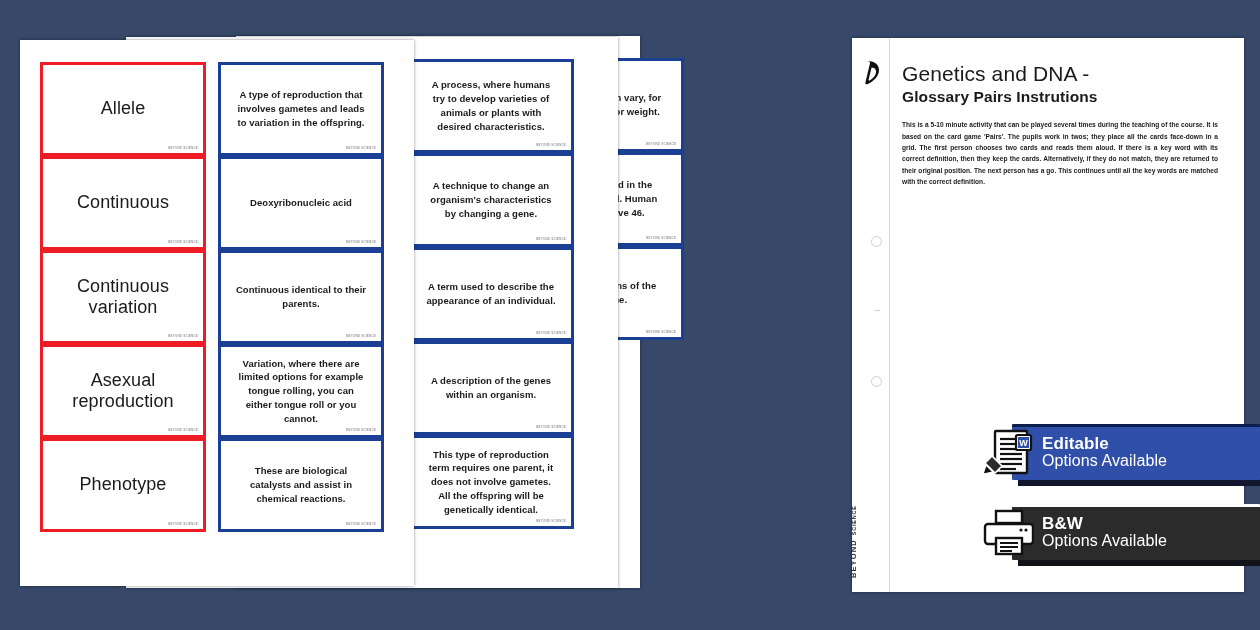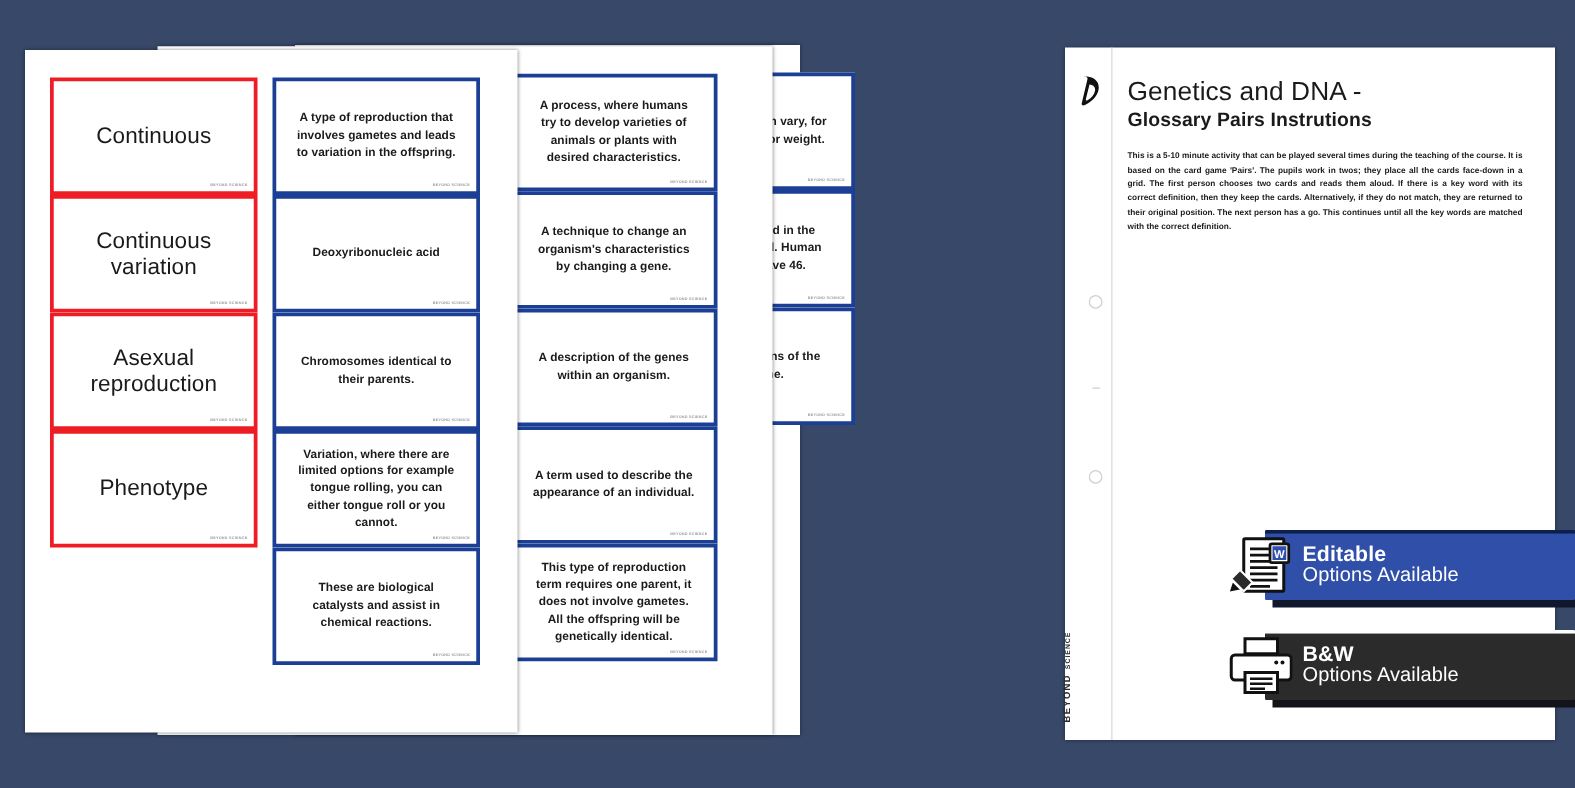--- a/index.html
+++ b/index.html
@@ -255,39 +255,43 @@
       <div class="card-col col-defs" id="mid-defs">
         <div class="card blue">
             <span class="card-def">A process, where humans try to develop varieties of animals or plants with desired characteristics.</span>
             <span class="card-watermark">BEYOND SCIENCE</span>
           </div>
         <div class="card blue">
             <span class="card-def">A technique to change an organism's characteristics by changing a gene.</span>
             <span class="card-watermark">BEYOND SCIENCE</span>
           </div>
         <div class="card blue">
+            <span class="card-def">A term used to describe the appearance of an individual.</span>
+            <span class="card-watermark">BEYOND SCIENCE</span>
+          </div>
+        <div class="card blue">
             <span class="card-def">A description of the genes within an organism.</span>
-            <span class="card-watermark">BEYOND SCIENCE</span>
-          </div>
-        <div class="card blue">
-            <span class="card-def">A term used to describe the appearance of an individual.</span>
             <span class="card-watermark">BEYOND SCIENCE</span>
           </div>
         <div class="card blue">
             <span class="card-def">This type of reproduction term requires one parent, it does not involve gametes. All the offspring will be genetically identical.</span>
             <span class="card-watermark">BEYOND SCIENCE</span>
           </div>
       </div>
     </div>
   </div>
 
   <div class="sheet" id="sheet-front">
     <div class="sheet-inner">
       <div class="card-col col-terms" id="front-terms">
         <div class="card red">
+            <span class="card-term">Allele</span>
+            <span class="card-watermark">BEYOND SCIENCE</span>
+          </div>
+        <div class="card red">
             <span class="card-term">Continuous</span>
             <span class="card-watermark">BEYOND SCIENCE</span>
           </div>
         <div class="card red">
             <span class="card-term">Continuous variation</span>
             <span class="card-watermark">BEYOND SCIENCE</span>
           </div>
         <div class="card red">
             <span class="card-term">Asexual reproduction</span>
             <span class="card-watermark">BEYOND SCIENCE</span>
@@ -300,21 +304,21 @@
       <div class="card-col col-defs" id="front-defs">
         <div class="card blue">
             <span class="card-def">A type of reproduction that involves gametes and leads to variation in the offspring.</span>
             <span class="card-watermark">BEYOND SCIENCE</span>
           </div>
         <div class="card blue">
             <span class="card-def">Deoxyribonucleic acid</span>
             <span class="card-watermark">BEYOND SCIENCE</span>
           </div>
         <div class="card blue">
-            <span class="card-def">Chromosomes identical to their parents.</span>
+            <span class="card-def">Continuous identical to their parents.</span>
             <span class="card-watermark">BEYOND SCIENCE</span>
           </div>
         <div class="card blue">
             <span class="card-def">Variation, where there are limited options for example tongue rolling, you can either tongue roll or you cannot.</span>
             <span class="card-watermark">BEYOND SCIENCE</span>
           </div>
         <div class="card blue">
             <span class="card-def">These are biological catalysts and assist in chemical reactions.</span>
             <span class="card-watermark">BEYOND SCIENCE</span>
           </div>

